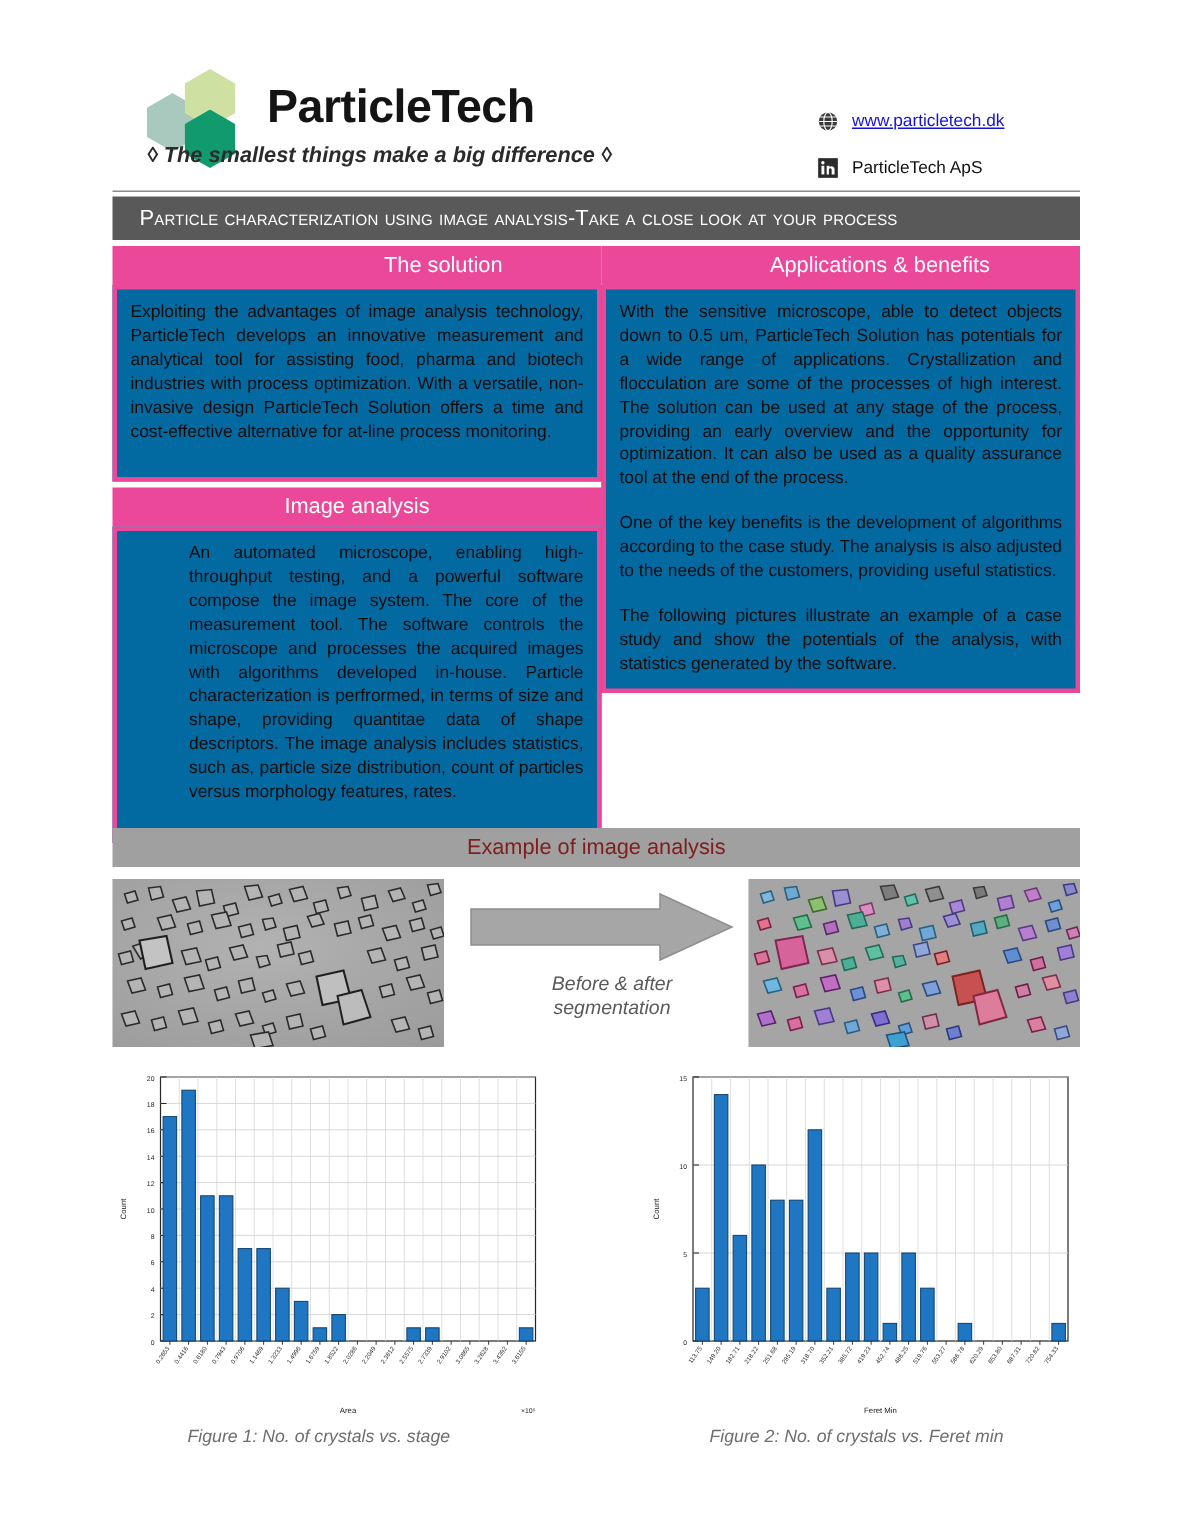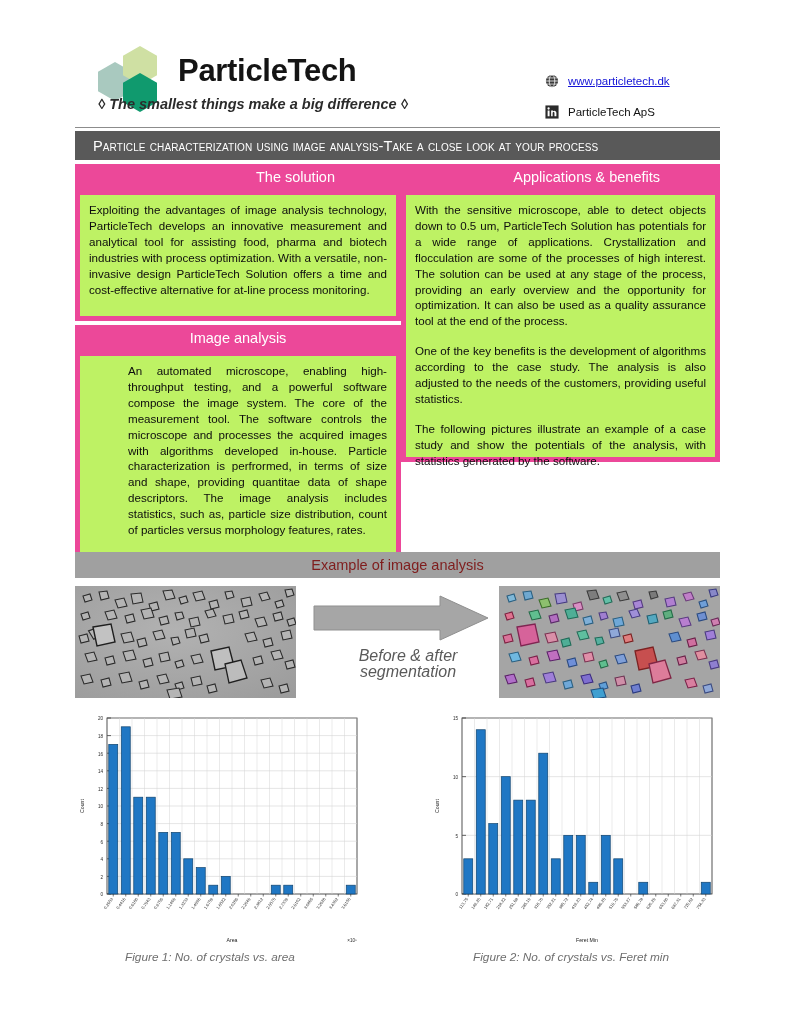--- a/index.html
+++ b/index.html
@@ -35,40 +35,40 @@
   
   .cols{position:absolute;left:75px;top:164px;width:645px;}
   .colhead{height:26px;background:#ec4899;color:#fff;font-size:14.5px;display:flex;align-items:center;}
   .colhead.right-al{justify-content:flex-end;padding-right:66px;}
   .colhead.right-al2{justify-content:flex-end;padding-right:60px;}
   .colhead.center{justify-content:center;}
 
   .lcol{position:absolute;left:0;top:0;width:326px;}
   .rcol{position:absolute;left:326px;top:0;width:319px;}
 
-  .cell{border:5px solid #ec4899;background:#bef264;padding:7px 9px 8px 9px;box-sizing:border-box;}
+  .cell{border:3px solid #ec4899;background:#0369a1;padding:7px 9px 8px 9px;box-sizing:border-box;}
   .body-txt{font-size:11.6px;line-height:15.9px;text-align:justify;color:#0d0d0d;
             font-family:"Liberation Sans",sans-serif;}
   .body-txt p{margin:0;}
   .body-txt p + p{margin-top:14px;}
 
   
   .exband{position:absolute;left:75px;top:552px;width:645px;height:26px;background:#a0a0a0;color:#7f1d1d;
           font-size:14.5px;display:flex;align-items:center;justify-content:center;}
 
   
   .imgrow{position:absolute;left:75px;top:586px;width:645px;height:112px;}
   .micro{position:absolute;top:0;width:221px;height:112px;overflow:hidden;background:#a8a8a8;}
   .micro.left{left:0px;}
   .micro.right{left:424px;}
   .micro svg{display:block;width:221px;height:112px;}
 
   .arrowbox{position:absolute;left:237px;top:8px;width:186px;height:100px;}
   .arrowbox svg{position:absolute;left:0;top:0;}
-  .arrow-cap{position:absolute;left:16px;top:54px;width:160px;text-align:center;font-size:16px;
+  .arrow-cap{position:absolute;left:16px;top:54px;width:160px;text-align:center;font-size:13px;
              font-style:italic;color:#5a5a5a;line-height:16px;}
 
   
   .charts{position:absolute;left:75px;top:708px;width:645px;height:240px;}
   .chartbox{position:absolute;top:0;width:290px;height:238px;}
   .chartbox.c1{left:0px;}
   .chartbox.c2{left:355px;}
   .chartbox svg{display:block;}
 
   .caps{position:absolute;left:75px;top:950px;width:645px;height:20px;}
@@ -610,17 +610,17 @@
           </g>
           <text x="157" y="234" text-anchor="middle" font-size="5.2" fill="#1a1a1a" font-family="&quot;Liberation Sans&quot;,sans-serif">Feret Min</text>
           <g transform="translate(9,98) rotate(-90)">
             <text x="0" y="0" text-anchor="middle" font-size="5.2" fill="#1a1a1a" font-family="&quot;Liberation Sans&quot;,sans-serif">Count</text>
           </g>
         </svg>
       </div>
   </div>
 
   <div class="caps">
-    <div class="cap c1">Figure 1: No. of crystals vs. area</div>
+    <div class="cap c1">Figure 1: No. of crystals vs. stage</div>
     <div class="cap c2">Figure 2: No. of crystals vs. Feret min</div>
   </div>
 
 </div>
 
 </body></html>

